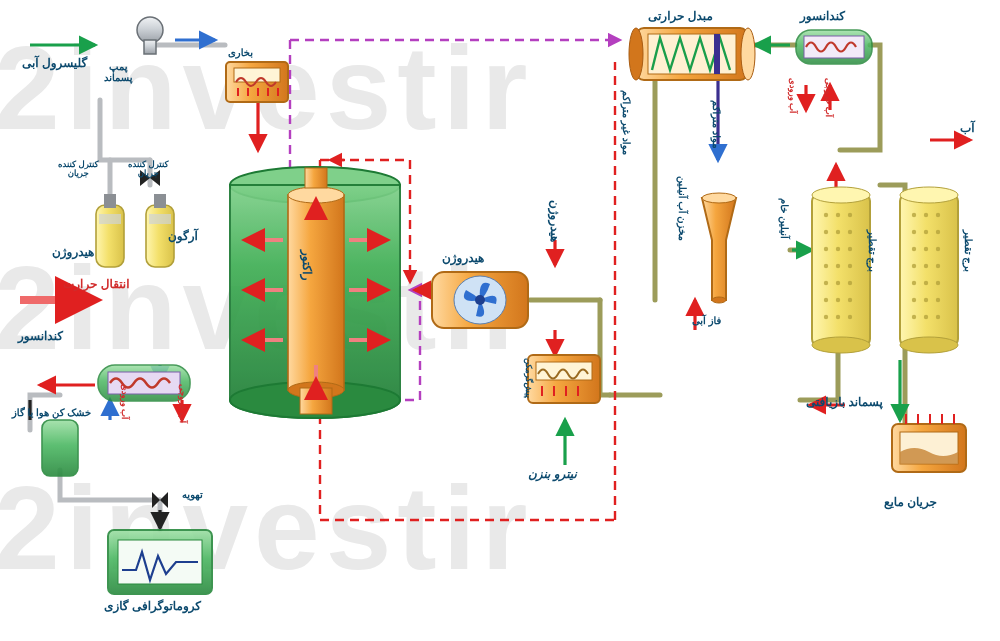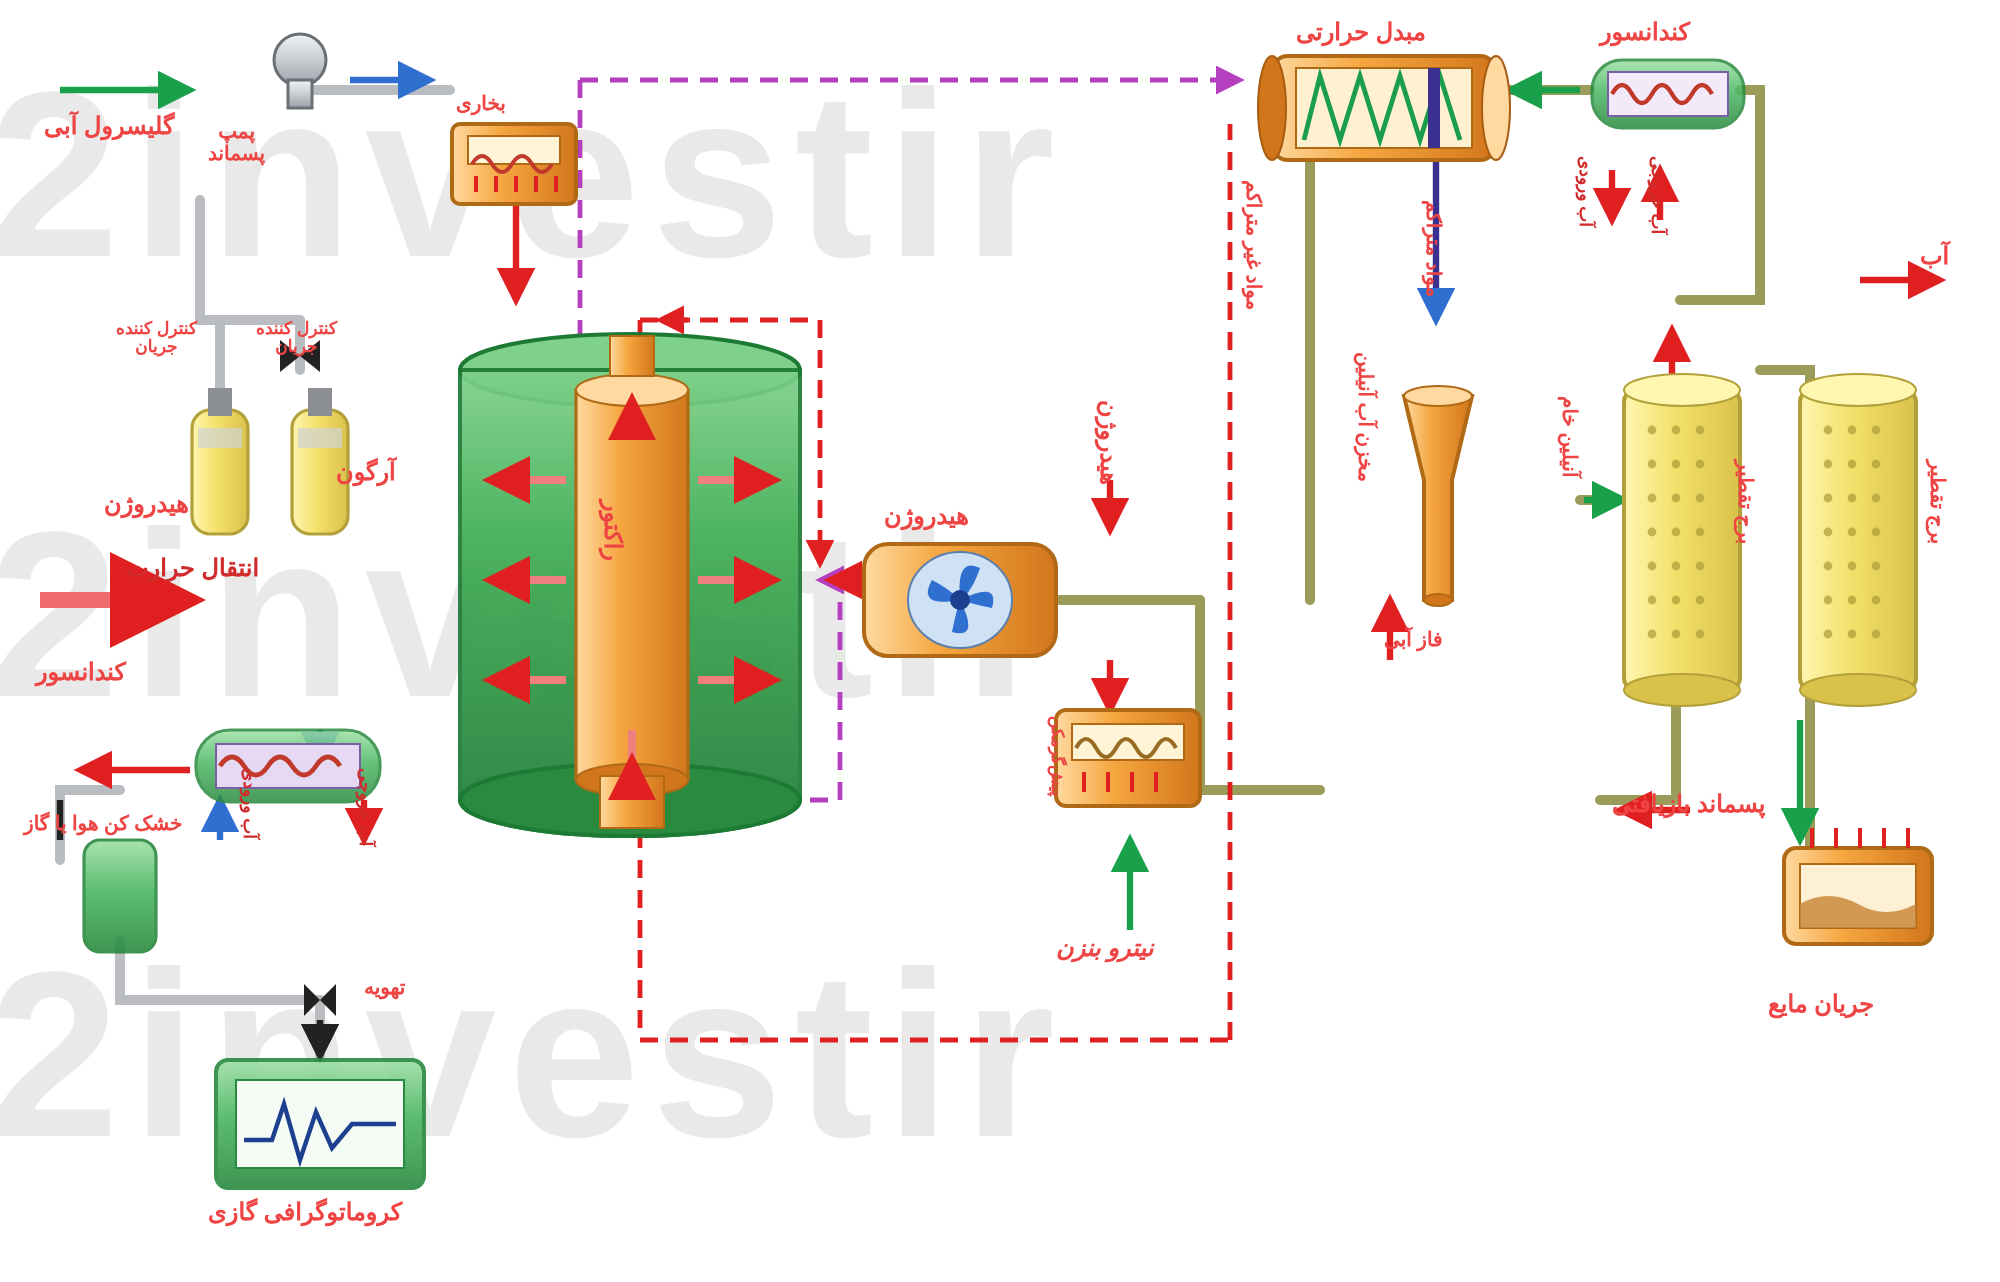--- a/index.html
+++ b/index.html
@@ -23,21 +23,21 @@
   }
   .wm.r1{left:-6px;top:20px;font-size:118px;}
   .wm.r2{left:-6px;top:240px;font-size:118px;}
   .wm.r3{left:-6px;top:460px;font-size:118px;}
   svg#diagram{position:absolute;left:0;top:0;width:1000px;height:641px;z-index:2;}
   .lbl{
     position:absolute;
     z-index:3;
     font-family:"Liberation Sans", sans-serif;
     font-weight:bold;
-    color:#ef4444;
+    color:#0c4a6e;
     white-space:nowrap;
     direction:rtl;
     unicode-bidi:bidi-override;
     line-height:1.05;
   }
   .lbl.sm{font-size:10px;}
   .lbl.xs{font-size:8.5px;}
   .lbl.md{font-size:12px;}
   .lbl.red{color:#d12b2b;}
   .vert{

